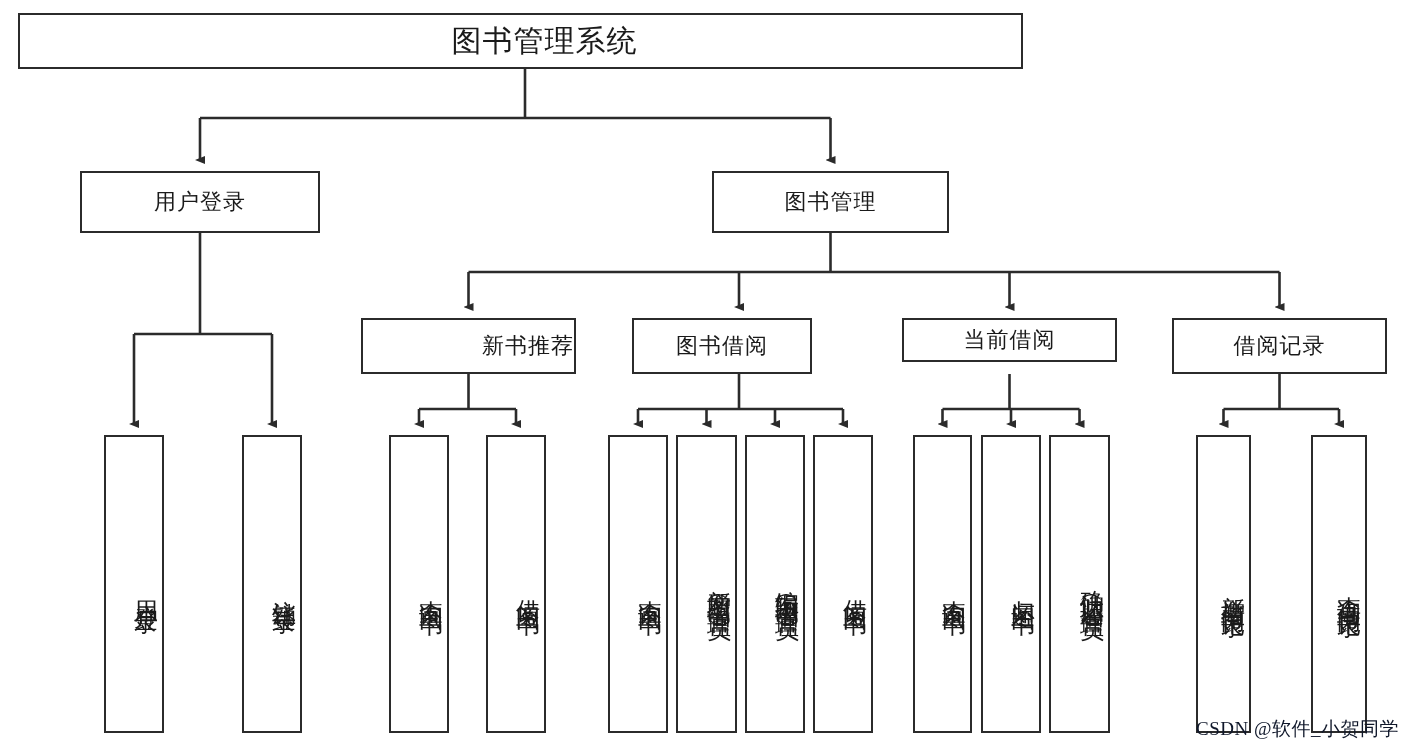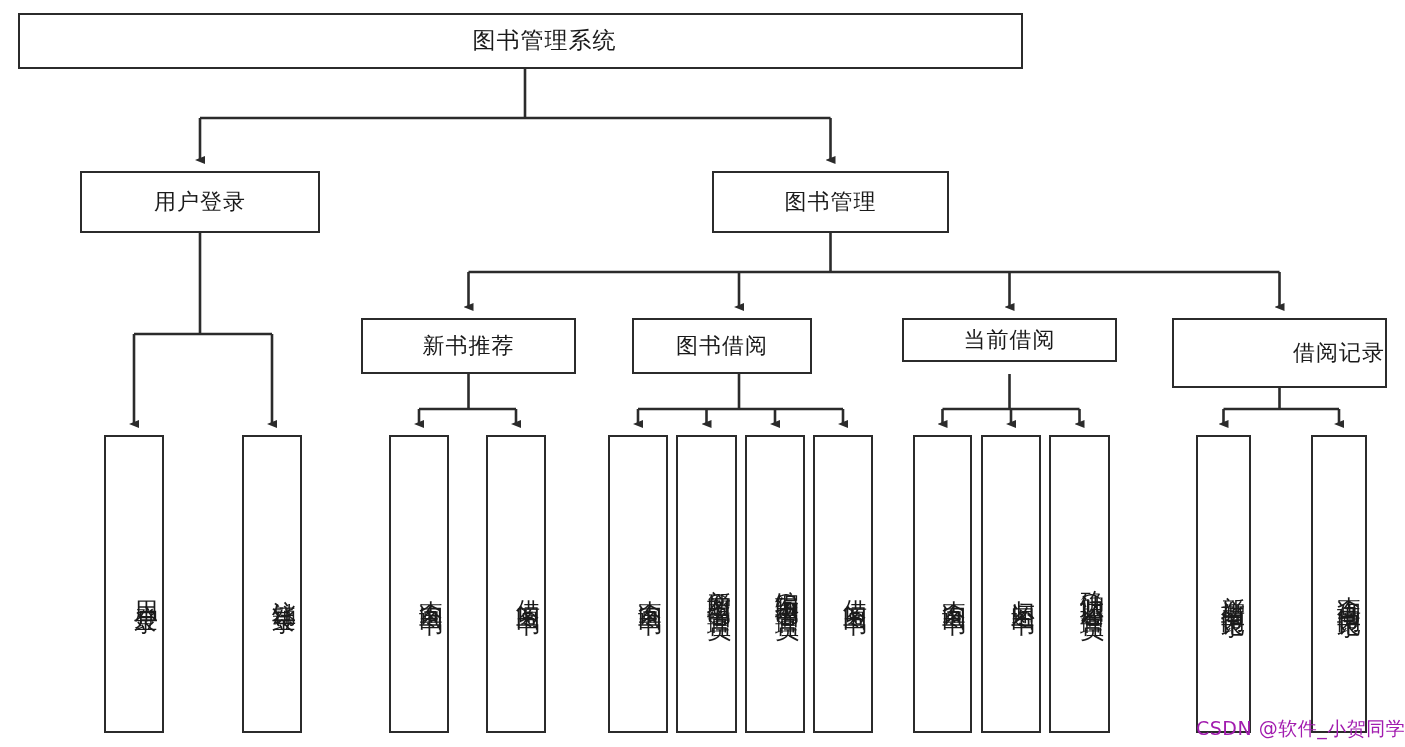--- a/index.html
+++ b/index.html
@@ -47,30 +47,31 @@
     align-items: flex-start;
     justify-content: center;
     padding-top: 10px;
   }
   .node.vert .vlabel {
     writing-mode: vertical-rl;
     text-orientation: upright;
     display: block;
   }
   .node.root {
-    font-size: 23px;
+    font-size: 30px;
     padding-left: 48px;
   }
   .watermark {
     position: absolute;
     font-size: 19px;
-    color: #a21caf;
+    color: #0f172a;
     letter-spacing: 0.5px;
     white-space: nowrap;
     user-select: none;
+    font-family: Liberation Serif, serif;
   }
 </style>
 </head>
 <body>
 
 <div id="diagram-root">
 
   <svg class="edges" viewBox="0 0 1405 747" xmlns="http://www.w3.org/2000/svg">
     <defs>
       <marker id="arrow" markerWidth="10" markerHeight="10" refX="5" refY="5" orient="auto" markerUnits="userSpaceOnUse">
@@ -117,30 +118,30 @@
   <div id="node-layer">
       <div class="node horiz root" style="left: 18px; top: 13px; width: 1005px; height: 56px;">
         <span class="hlabel">图书管理系统</span>
       </div>
       <div class="node horiz" style="left: 80px; top: 171px; width: 240px; height: 62px;">
         <span class="hlabel">用户登录</span>
       </div>
       <div class="node horiz" style="left: 712px; top: 171px; width: 237px; height: 62px;">
         <span class="hlabel">图书管理</span>
       </div>
-      <div class="node horiz" style="left: 361px; top: 318px; width: 215px; height: 56px;">
+      <div class="node horiz" style="left: 361px; top: 318px; width: 215px; height: 56px; justify-content: flex-end;">
         <span class="hlabel">新书推荐</span>
       </div>
       <div class="node horiz" style="left: 632px; top: 318px; width: 180px; height: 56px;">
         <span class="hlabel">图书借阅</span>
       </div>
       <div class="node horiz" style="left: 902px; top: 318px; width: 215px; height: 44px;">
         <span class="hlabel">当前借阅</span>
       </div>
-      <div class="node horiz" style="left: 1172px; top: 318px; width: 215px; height: 70px; justify-content: flex-end;">
+      <div class="node horiz" style="left: 1172px; top: 318px; width: 215px; height: 56px;">
         <span class="hlabel">借阅记录</span>
       </div>
       <div class="node vert" style="left: 104px; top: 435px; width: 60px; height: 298px;">
         <span class="vlabel">用户登录</span>
       </div>
       <div class="node vert" style="left: 242px; top: 435px; width: 60px; height: 298px;">
         <span class="vlabel">注销登录</span>
       </div>
       <div class="node vert" style="left: 389px; top: 435px; width: 60px; height: 298px;">
         <span class="vlabel">查询图书</span>

